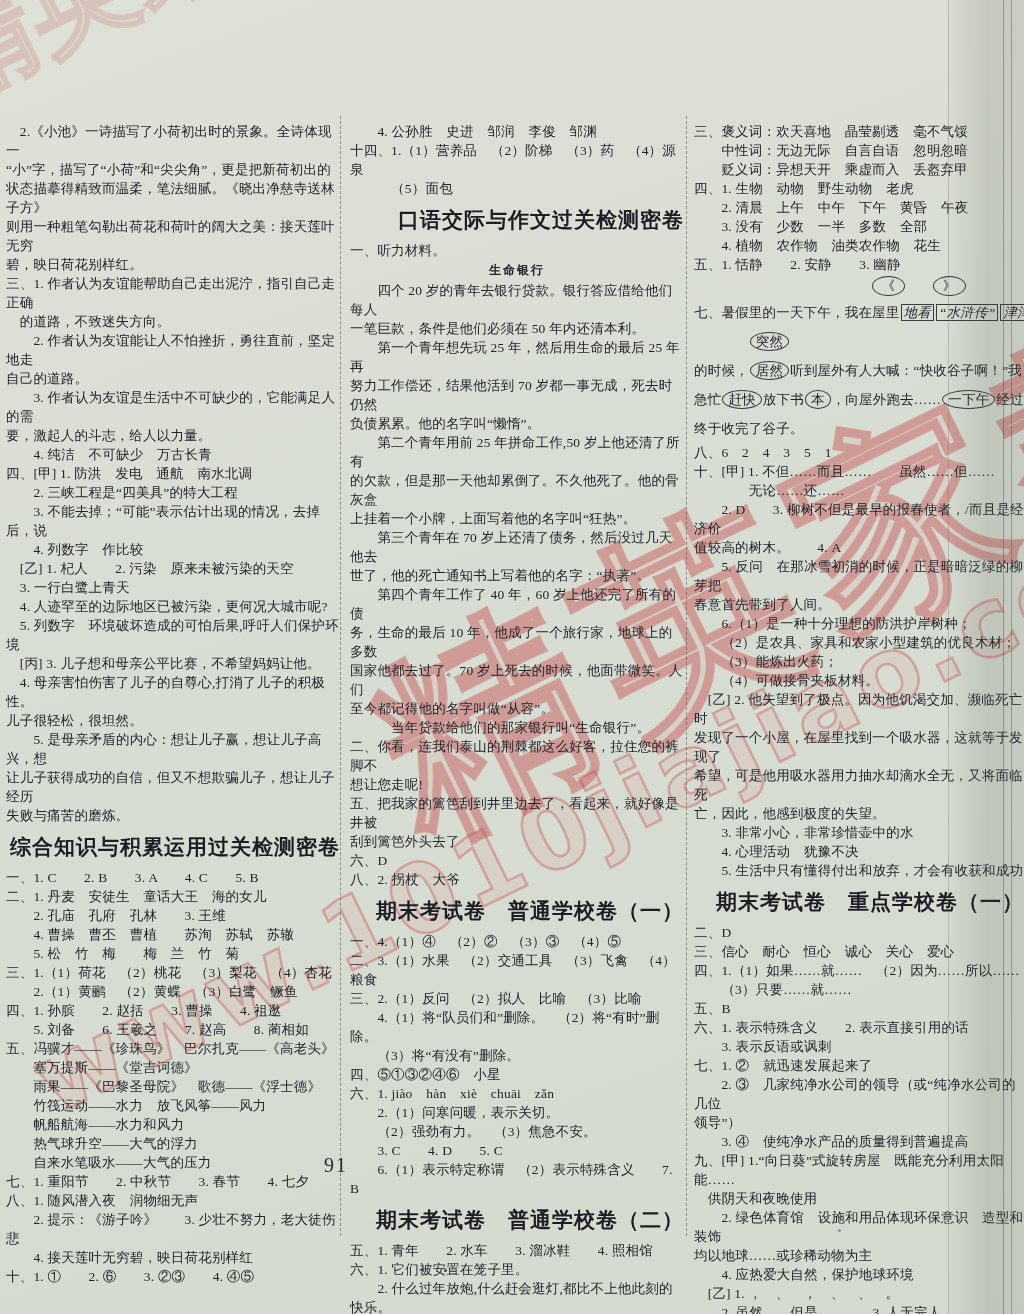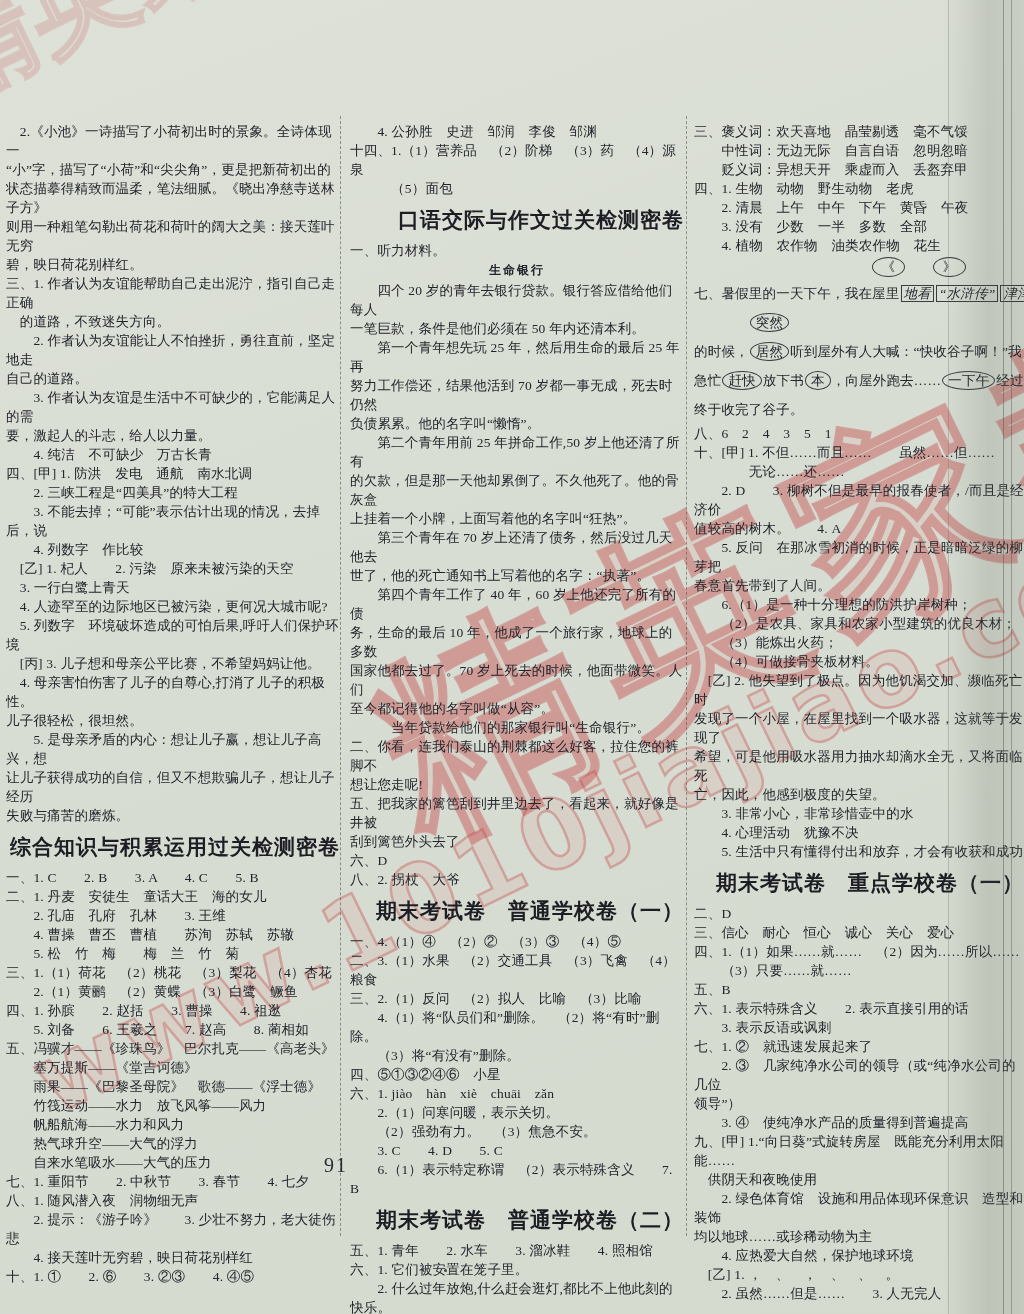--- a/index.html
+++ b/index.html
@@ -159,20 +159,21 @@
       <div class="line">　　2. 什么过年放炮,什么赶会逛灯,都比不上他此刻的快乐。</div>
     </div>
   <div class="col col3" id="col-2">
       <div class="line">三、褒义词：欢天喜地　晶莹剔透　毫不气馁</div>
       <div class="line">　　中性词：无边无际　自言自语　忽明忽暗</div>
       <div class="line">　　贬义词：异想天开　乘虚而入　丢盔弃甲</div>
       <div class="line">四、1. 生物　动物　野生动物　老虎</div>
       <div class="line">　　2. 清晨　上午　中午　下午　黄昏　午夜</div>
       <div class="line">　　3. 没有　少数　一半　多数　全部</div>
       <div class="line">　　4. 植物　农作物　油类农作物　花生</div>
+      <div class="line">五、1. 恬静　　2. 安静　　3. 幽静</div>
       <div class="proof-row balloons"><span class="seg-gap">　　　　　　　　　　　　　</span><span class="seg-balloon">《</span><span class="seg-gap">　　</span><span class="seg-balloon">》</span></div>
       <div class="proof-row"><span class="seg-p">七、暑假里的一天下午，我在屋里</span><span class="seg-box">地看</span><span class="seg-box">“水浒传”</span><span class="seg-box">津津有味</span></div>
       <div class="proof-row"><span class="seg-gap">　　　　</span><span class="seg-circle">突然</span></div>
       <div class="proof-row"><span class="seg-p">的时候，</span><span class="seg-circle">居然</span><span class="seg-p">听到屋外有人大喊：“快收谷子啊！”我</span></div>
       <div class="proof-row"><span class="seg-p">急忙</span><span class="seg-circle">赶快</span><span class="seg-p">放下书</span><span class="seg-circle">本</span><span class="seg-p">，向屋外跑去……</span><span class="seg-circle">一下午</span><span class="seg-p">经过奋战</span></div>
       <div class="proof-row"><span class="seg-p">终于收完了谷子。</span></div>
       <div class="line">八、6　2　4　3　5　1</div>
       <div class="line">十、[甲] 1. 不但……而且……　　虽然……但……</div>
       <div class="line">　　　　无论……还……</div>
       <div class="line">　　2. D　　3. 柳树不但是最早的报春使者，/而且是经济价</div>

